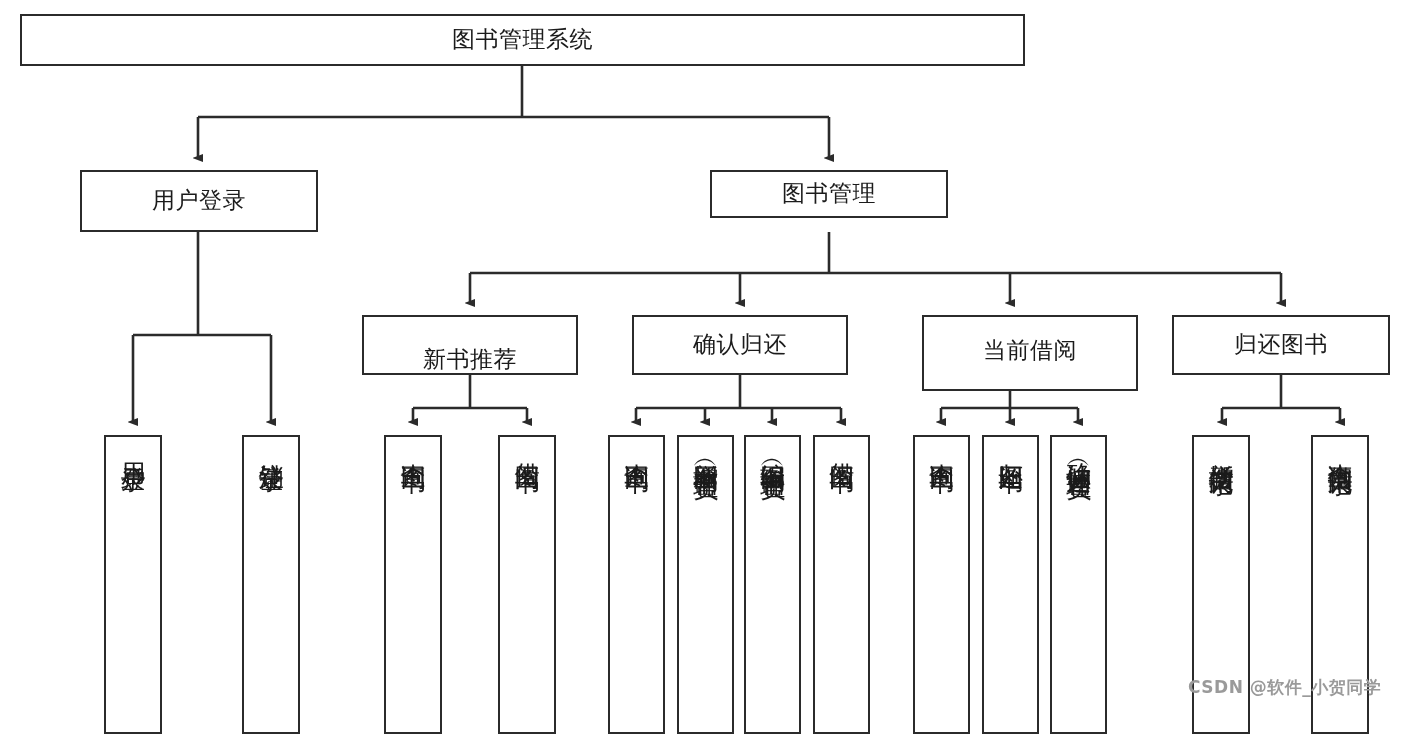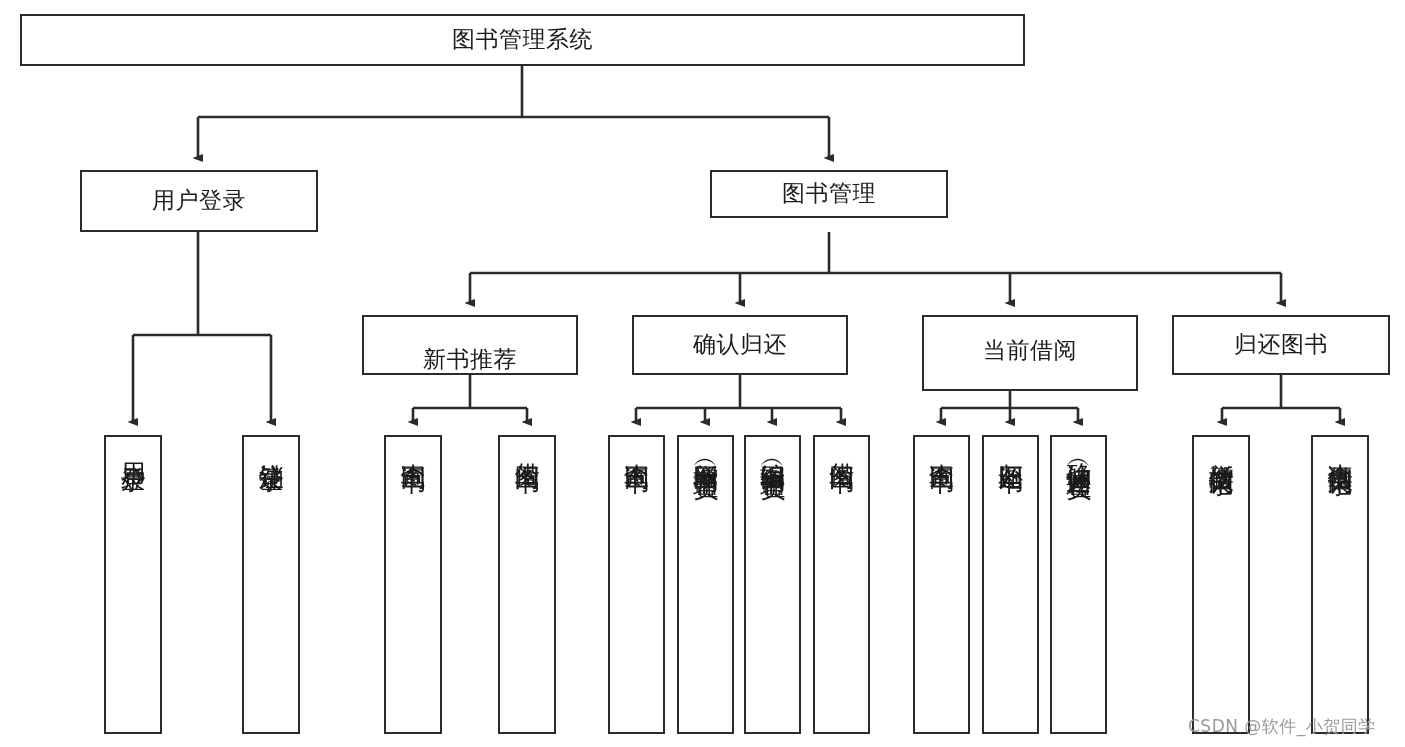--- a/index.html
+++ b/index.html
@@ -194,15 +194,15 @@
     <span class="lbl">确认归还（管理员）</span>
   </div>
 
   <div class="node vert" style="left:1192px; top:435px; width:58px; height:299px;">
     <span class="lbl">新增借阅记录</span>
   </div>
   <div class="node vert" style="left:1311px; top:435px; width:58px; height:299px;">
     <span class="lbl">查询借阅记录</span>
   </div>
 
-  <div class="watermark" style="left:1188px; top:715px;">CSDN @软件_小贺同学</div>
+  <div class="watermark" style="left:1188px; top:676px;font-weight:bold;">CSDN @软件_小贺同学</div>
 
 </div>
 
 </body></html>

